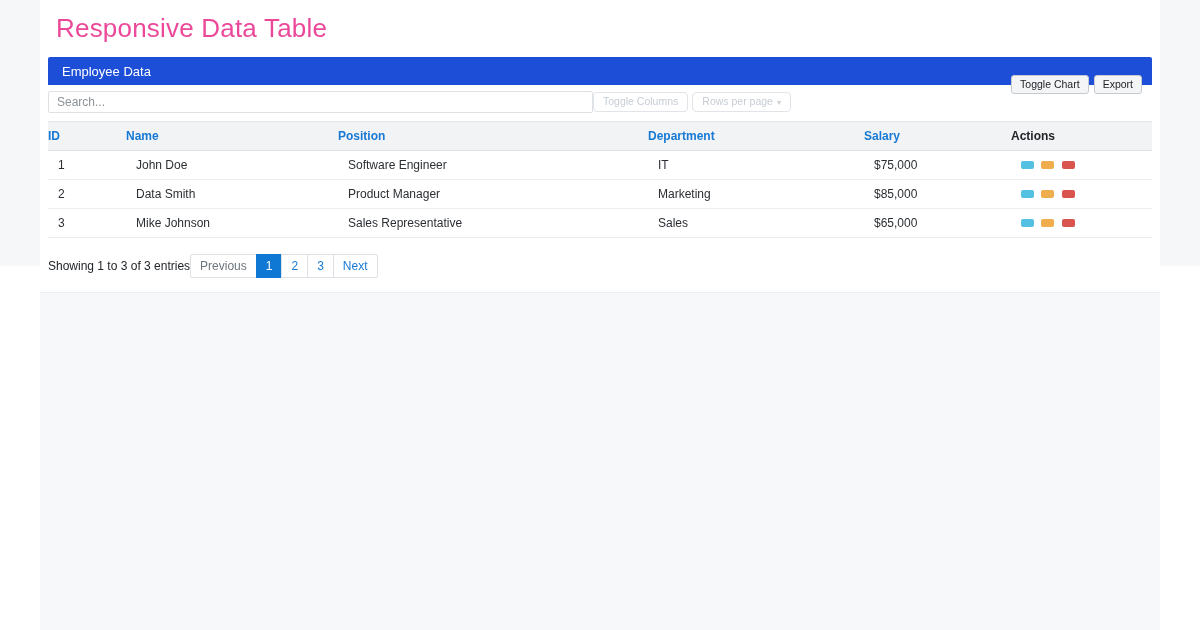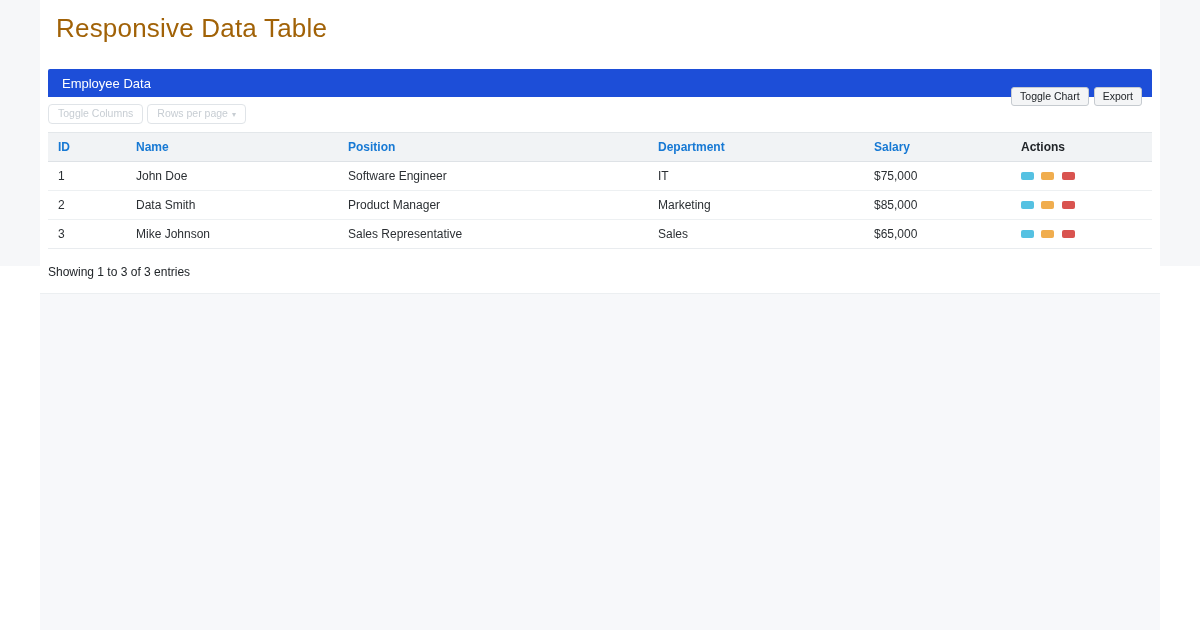--- a/index.html
+++ b/index.html
@@ -13,22 +13,22 @@
   }
   .strip { position: absolute; top: 0; width: 40px; height: 266px; background: #f6f7f9; }
   .strip.left { left: 0; }
   .strip.right { right: 0; }
   .column { margin: 0 40px; height: 630px; background: #f7f8fa; }
   .content { background: #ffffff; padding: 0 8px 10px 8px; border-bottom: 1px solid #eceff1; }
 
   h1.page-title {
     font-size: 26px;
     font-weight: 500;
-    color: #a16207;
-    padding: 13px 8px 25px 8px;
+    color: #ec4899;
+    padding: 13px 8px 13px 8px;
     letter-spacing: 0.2px;
   }
 
   .panel-header {
     background: #1d4ed8;
     color: #ffffff;
     height: 28px;
     display: flex;
     align-items: center;
     padding: 0 10px 0 14px;
@@ -76,21 +76,21 @@
   .ghost-btn:first-of-type { }
   .ghost-btn + .ghost-btn { margin-left: 4px; }
   .caret { font-size: 8px; margin-left: 4px; }
 
   table { width: 100%; border-collapse: collapse; font-size: 12px; margin-top: 1px; }
   thead th {
     background: #f1f3f5;
     color: #1779d4;
     text-align: left;
     font-weight: bold;
-    padding: 7px 10px;
+    padding: 7px 0;
     border-top: 1px solid #e3e7ea;
     border-bottom: 1px solid #dee2e6;
     cursor: pointer;
   }
   thead th.th-actions { color: #212529; cursor: default; }
   col.c-id { width: 78px; }
   col.c-name { width: 212px; }
   col.c-pos { width: 310px; }
   col.c-dept { width: 216px; }
   col.c-sal { width: 147px; }
@@ -154,20 +154,21 @@
 
       <div class="panel-header">
         <span class="panel-title">Employee Data</span>
         <div class="header-buttons">
           <button class="btn-light">Toggle Chart</button>
           <button class="btn-light">Export</button>
         </div>
       </div>
 
       <div class="controls">
+        <input class="search-input" type="text" placeholder="Search..." style="">
         <button class="ghost-btn">Toggle Columns</button>
         <button class="ghost-btn"><span>Rows per page</span><span class="caret">▾</span></button>
       </div>
 
       <table>
         <colgroup>
           <col class="c-id">
             <col class="c-name">
             <col class="c-pos">
             <col class="c-dept">
@@ -219,17 +220,24 @@
               <button class="pill info"></button>
               <button class="pill warn"></button>
               <button class="pill danger"></button>
             </td>
           </tr>
         </tbody>
       </table>
 
       <div class="panel-footer">
         <span class="showing">Showing 1 to 3 of 3 entries</span>
+        <div class="pagination">
+          <button class="pg prev">Previous</button>
+          <button class="pg active">1</button>
+          <button class="pg">2</button>
+          <button class="pg">3</button>
+          <button class="pg next">Next</button>
+        </div>
       </div>
 
     </div>
   </div>
 </div>
 
 </body></html>

